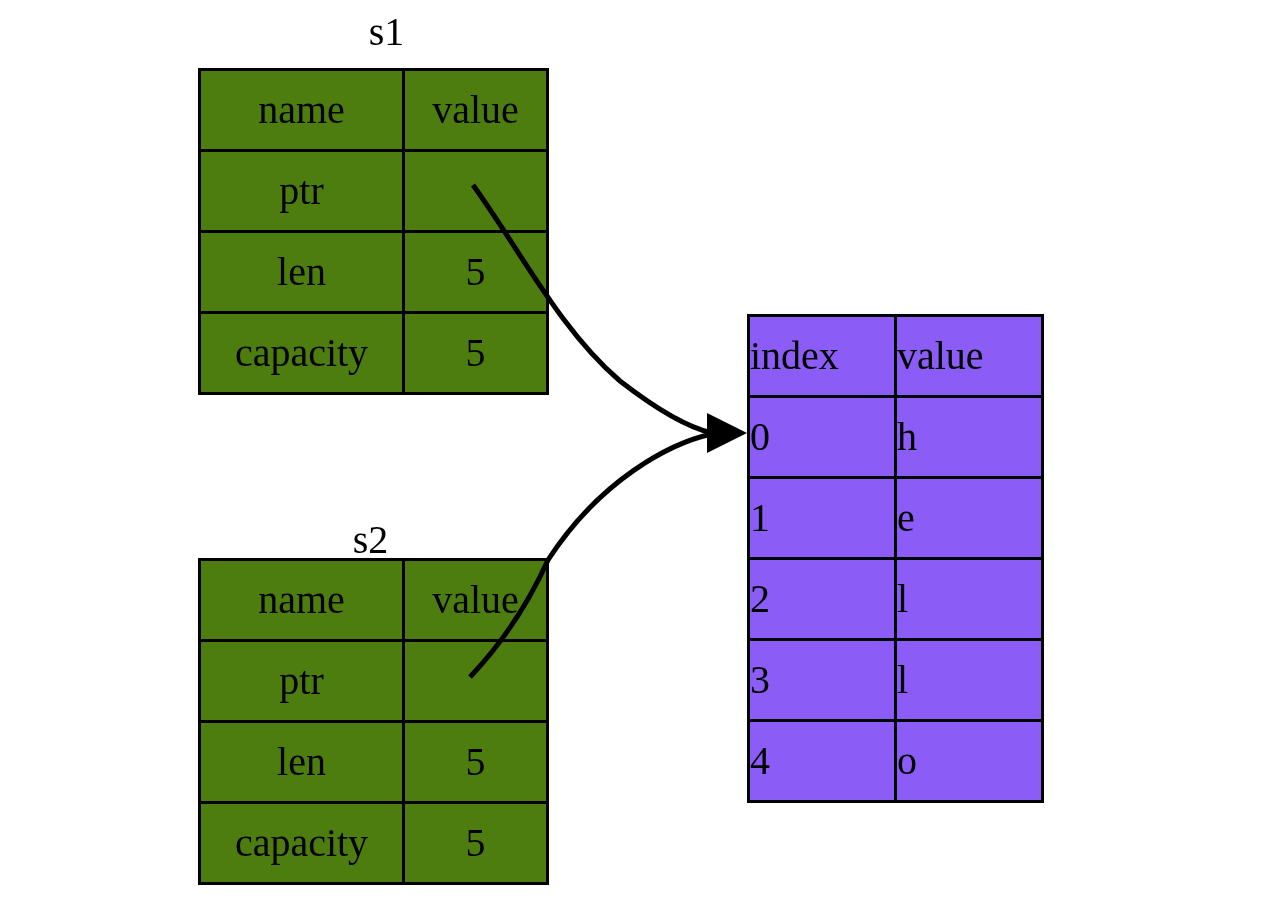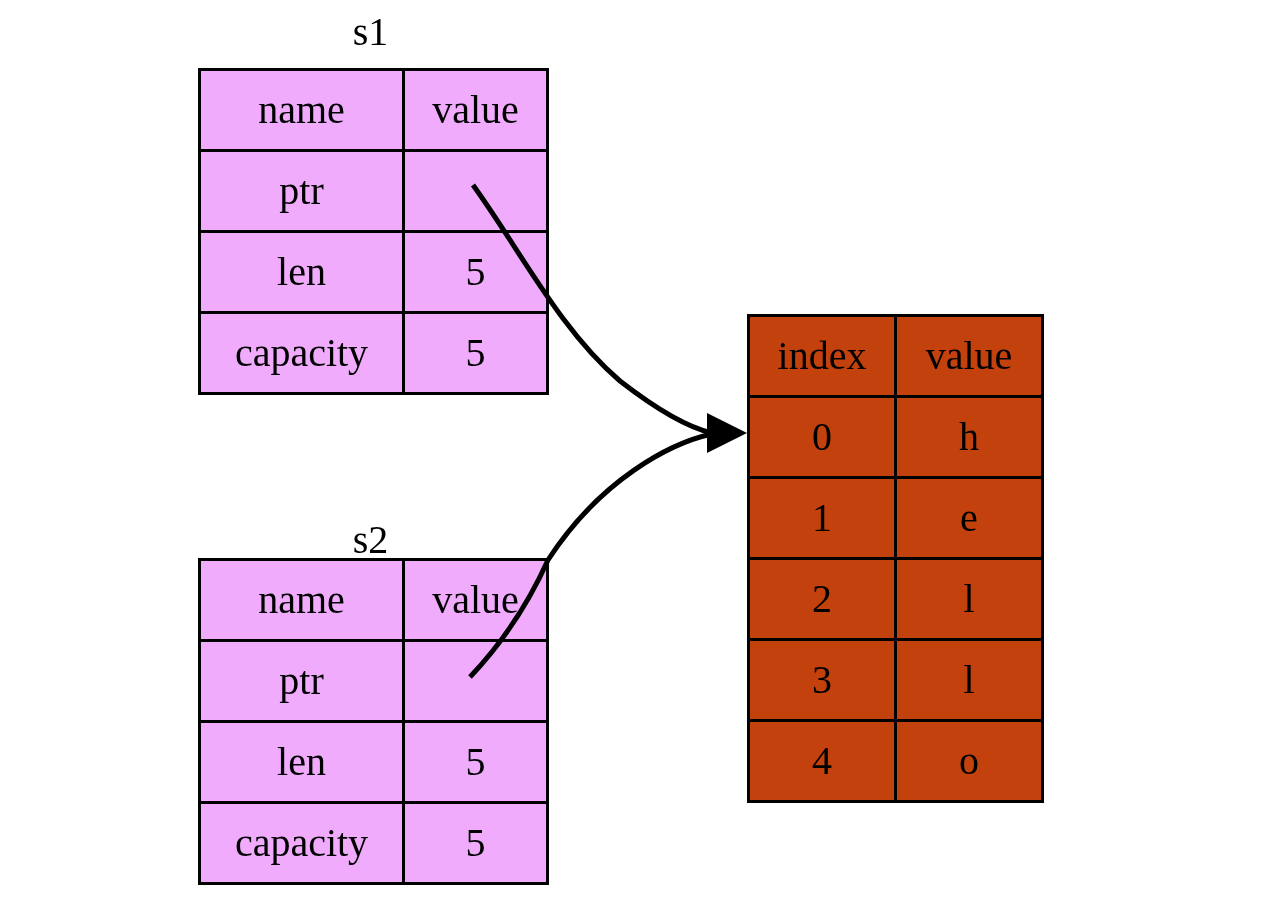--- a/index.html
+++ b/index.html
@@ -32,60 +32,60 @@
     border: 3px solid #000;
   }
   .struct-table td {
     border: 3px solid #000;
     text-align: center;
     vertical-align: middle;
     height: 78px;
     font-size: 40px;
     line-height: 1;
     padding: 0;
-    background: #f0abfc;
+    background: #4d7c0f;
   }
   .struct-table .col-name  { width: 201px; }
   .struct-table .col-value { width: 141px; }
 
   #table-s1 { left: 198px; top: 68px;  width: 345px; }
   #table-s2 { left: 198px; top: 558px; width: 345px; }
 
   
   #table-array {
     position: absolute;
     left: 747px;
     top: 314px;
     width: 288px;
     border-collapse: collapse;
     table-layout: fixed;
     border: 3px solid #000;
   }
   #table-array td {
     border: 3px solid #000;
-    text-align: center;
+    text-align: left;
     vertical-align: middle;
     height: 78px;
     font-size: 40px;
     line-height: 1;
     padding: 0;
-    background: #c2410c;
+    background: #8b5cf6;
   }
   #table-array .col-index { width: 144px; }
   #table-array .col-value { width: 144px; }
 
   
   .table-caption {
     position: absolute;
     font-size: 40px;
     line-height: 1;
     text-align: center;
     width: 345px;
   }
-  #caption-s1 { left: 198px; top: 12px;  }
+  #caption-s1 { left: 214px; top: 12px;  }
   #caption-s2 { left: 198px; top: 502px; margin-top: 18px; }
 
   
   #pointer-arrows {
     position: absolute;
     left: 0;
     top: 0;
     width: 1268px;
     height: 900px;
     pointer-events: none;

